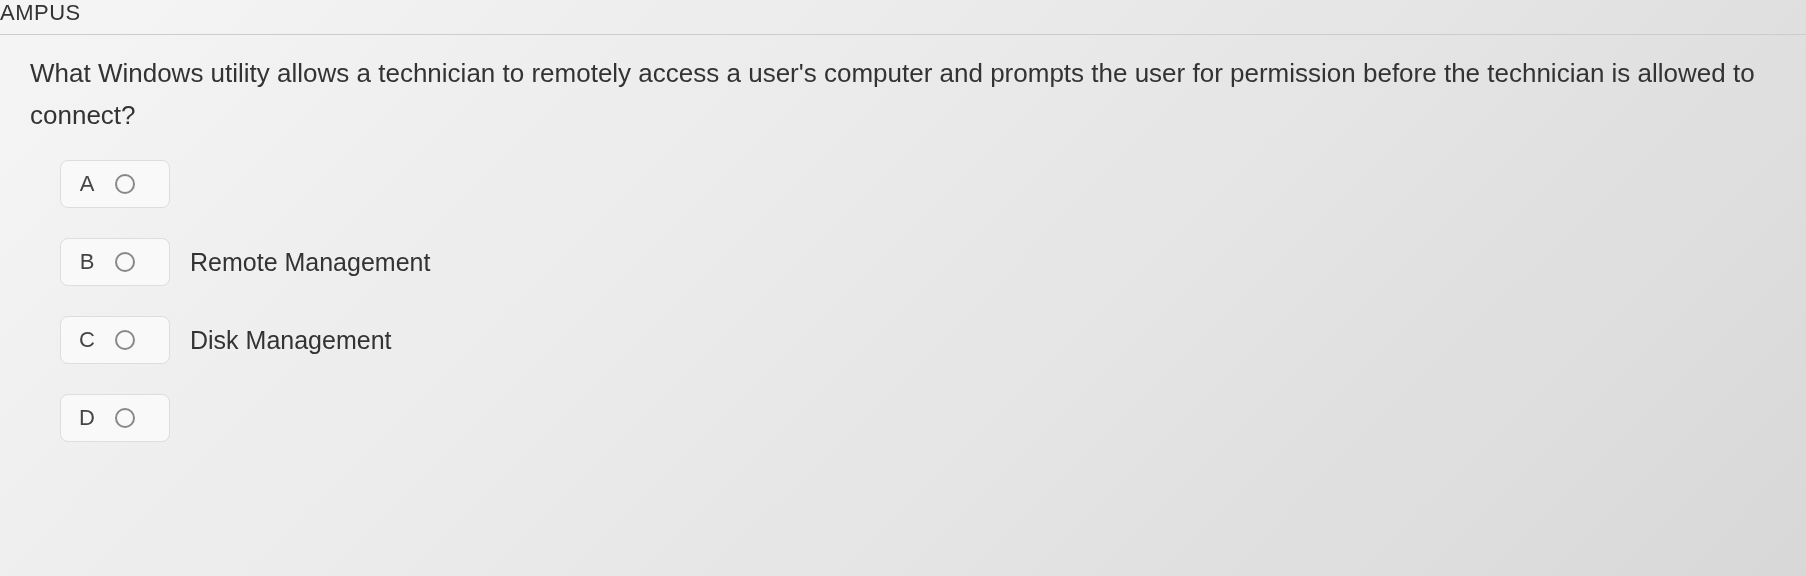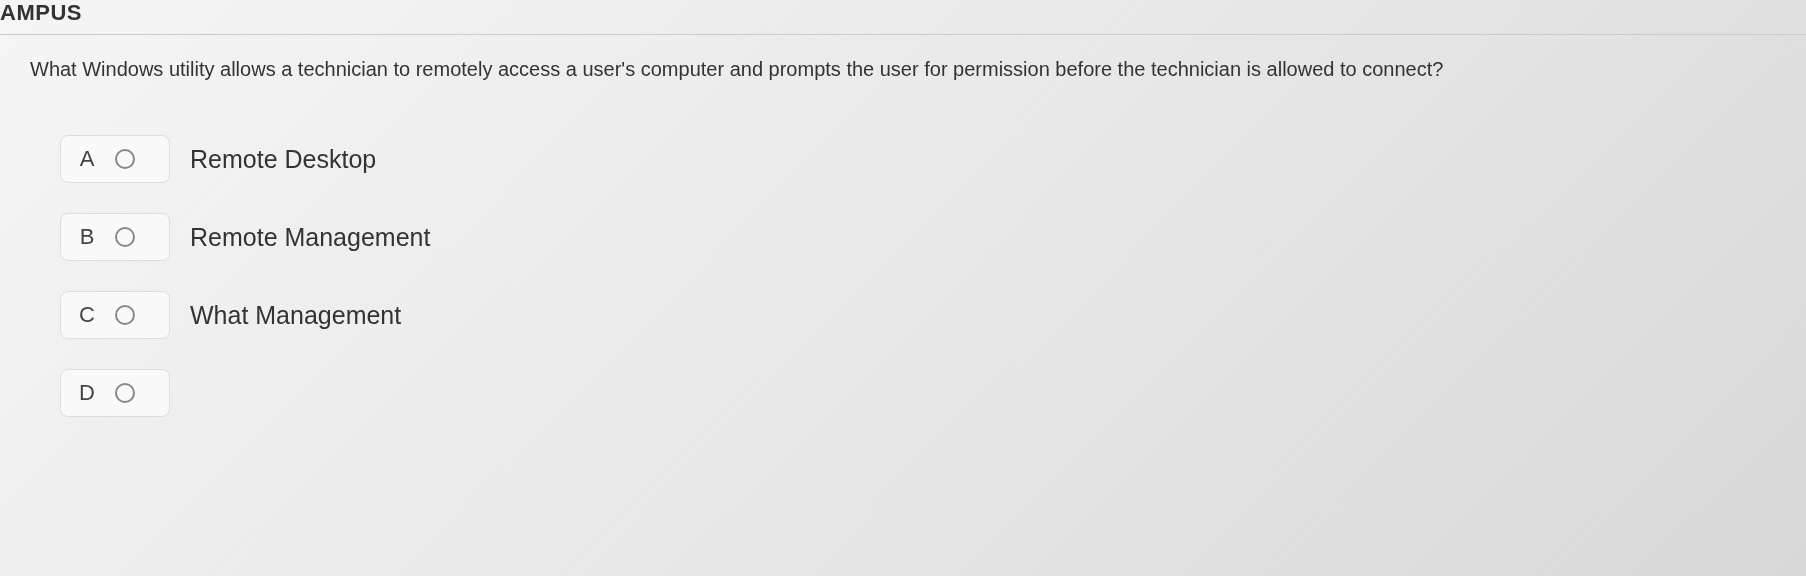--- a/index.html
+++ b/index.html
@@ -9,38 +9,38 @@
     }
     body {
       font-family: 'Segoe UI', Tahoma, Geneva, Verdana, sans-serif;
       background: linear-gradient(135deg, #f5f5f5 0%, #e8e8e8 50%, #d8d8d8 100%);
       width: 1806px;
       height: 576px;
       overflow: hidden;
       color: #333;
     }
     .header-fragment {
-      font-weight: bold;
+      font-weight: normal;
       font-size: 22px;
       color: #333;
       padding: 0 0 8px 0;
       letter-spacing: 0.5px;
     }
     .divider {
       border-top: 1px solid #ccc;
       margin-bottom: 18px;
     }
     .question-container {
       padding: 0 20px 0 20px;
     }
     .question-text {
-      font-size: 20px;
+      font-size: 26px;
       line-height: 1.6;
       color: #333;
-      margin-bottom: 50px;
+      margin-bottom: 24px;
       padding-left: 10px;
     }
     .options-container {
       padding-left: 40px;
     }
     .option-row {
       display: flex;
       align-items: center;
       margin-bottom: 30px;
       gap: 20px;
@@ -86,37 +86,36 @@
 <div class="question-container">
   <div class="question-text">What Windows utility allows a technician to remotely access a user's computer and prompts the user for permission before the technician is allowed to connect?</div>
 
   <div class="options-container">
 
     <div class="option-row">
       <div class="option-button">
         <span class="option-letter">A</span>
         <span class="radio-circle"></span>
       </div>
-      <span class="option-label">Remote Desktop</span>
     </div>
 
     <div class="option-row">
       <div class="option-button">
         <span class="option-letter">B</span>
         <span class="radio-circle"></span>
       </div>
       <span class="option-label">Remote Management</span>
     </div>
 
     <div class="option-row">
       <div class="option-button">
         <span class="option-letter">C</span>
         <span class="radio-circle"></span>
       </div>
-      <span class="option-label">What Management</span>
+      <span class="option-label">Disk Management</span>
     </div>
 
     <div class="option-row">
       <div class="option-button">
         <span class="option-letter">D</span>
         <span class="radio-circle"></span>
       </div>
     </div>
 
   </div>

